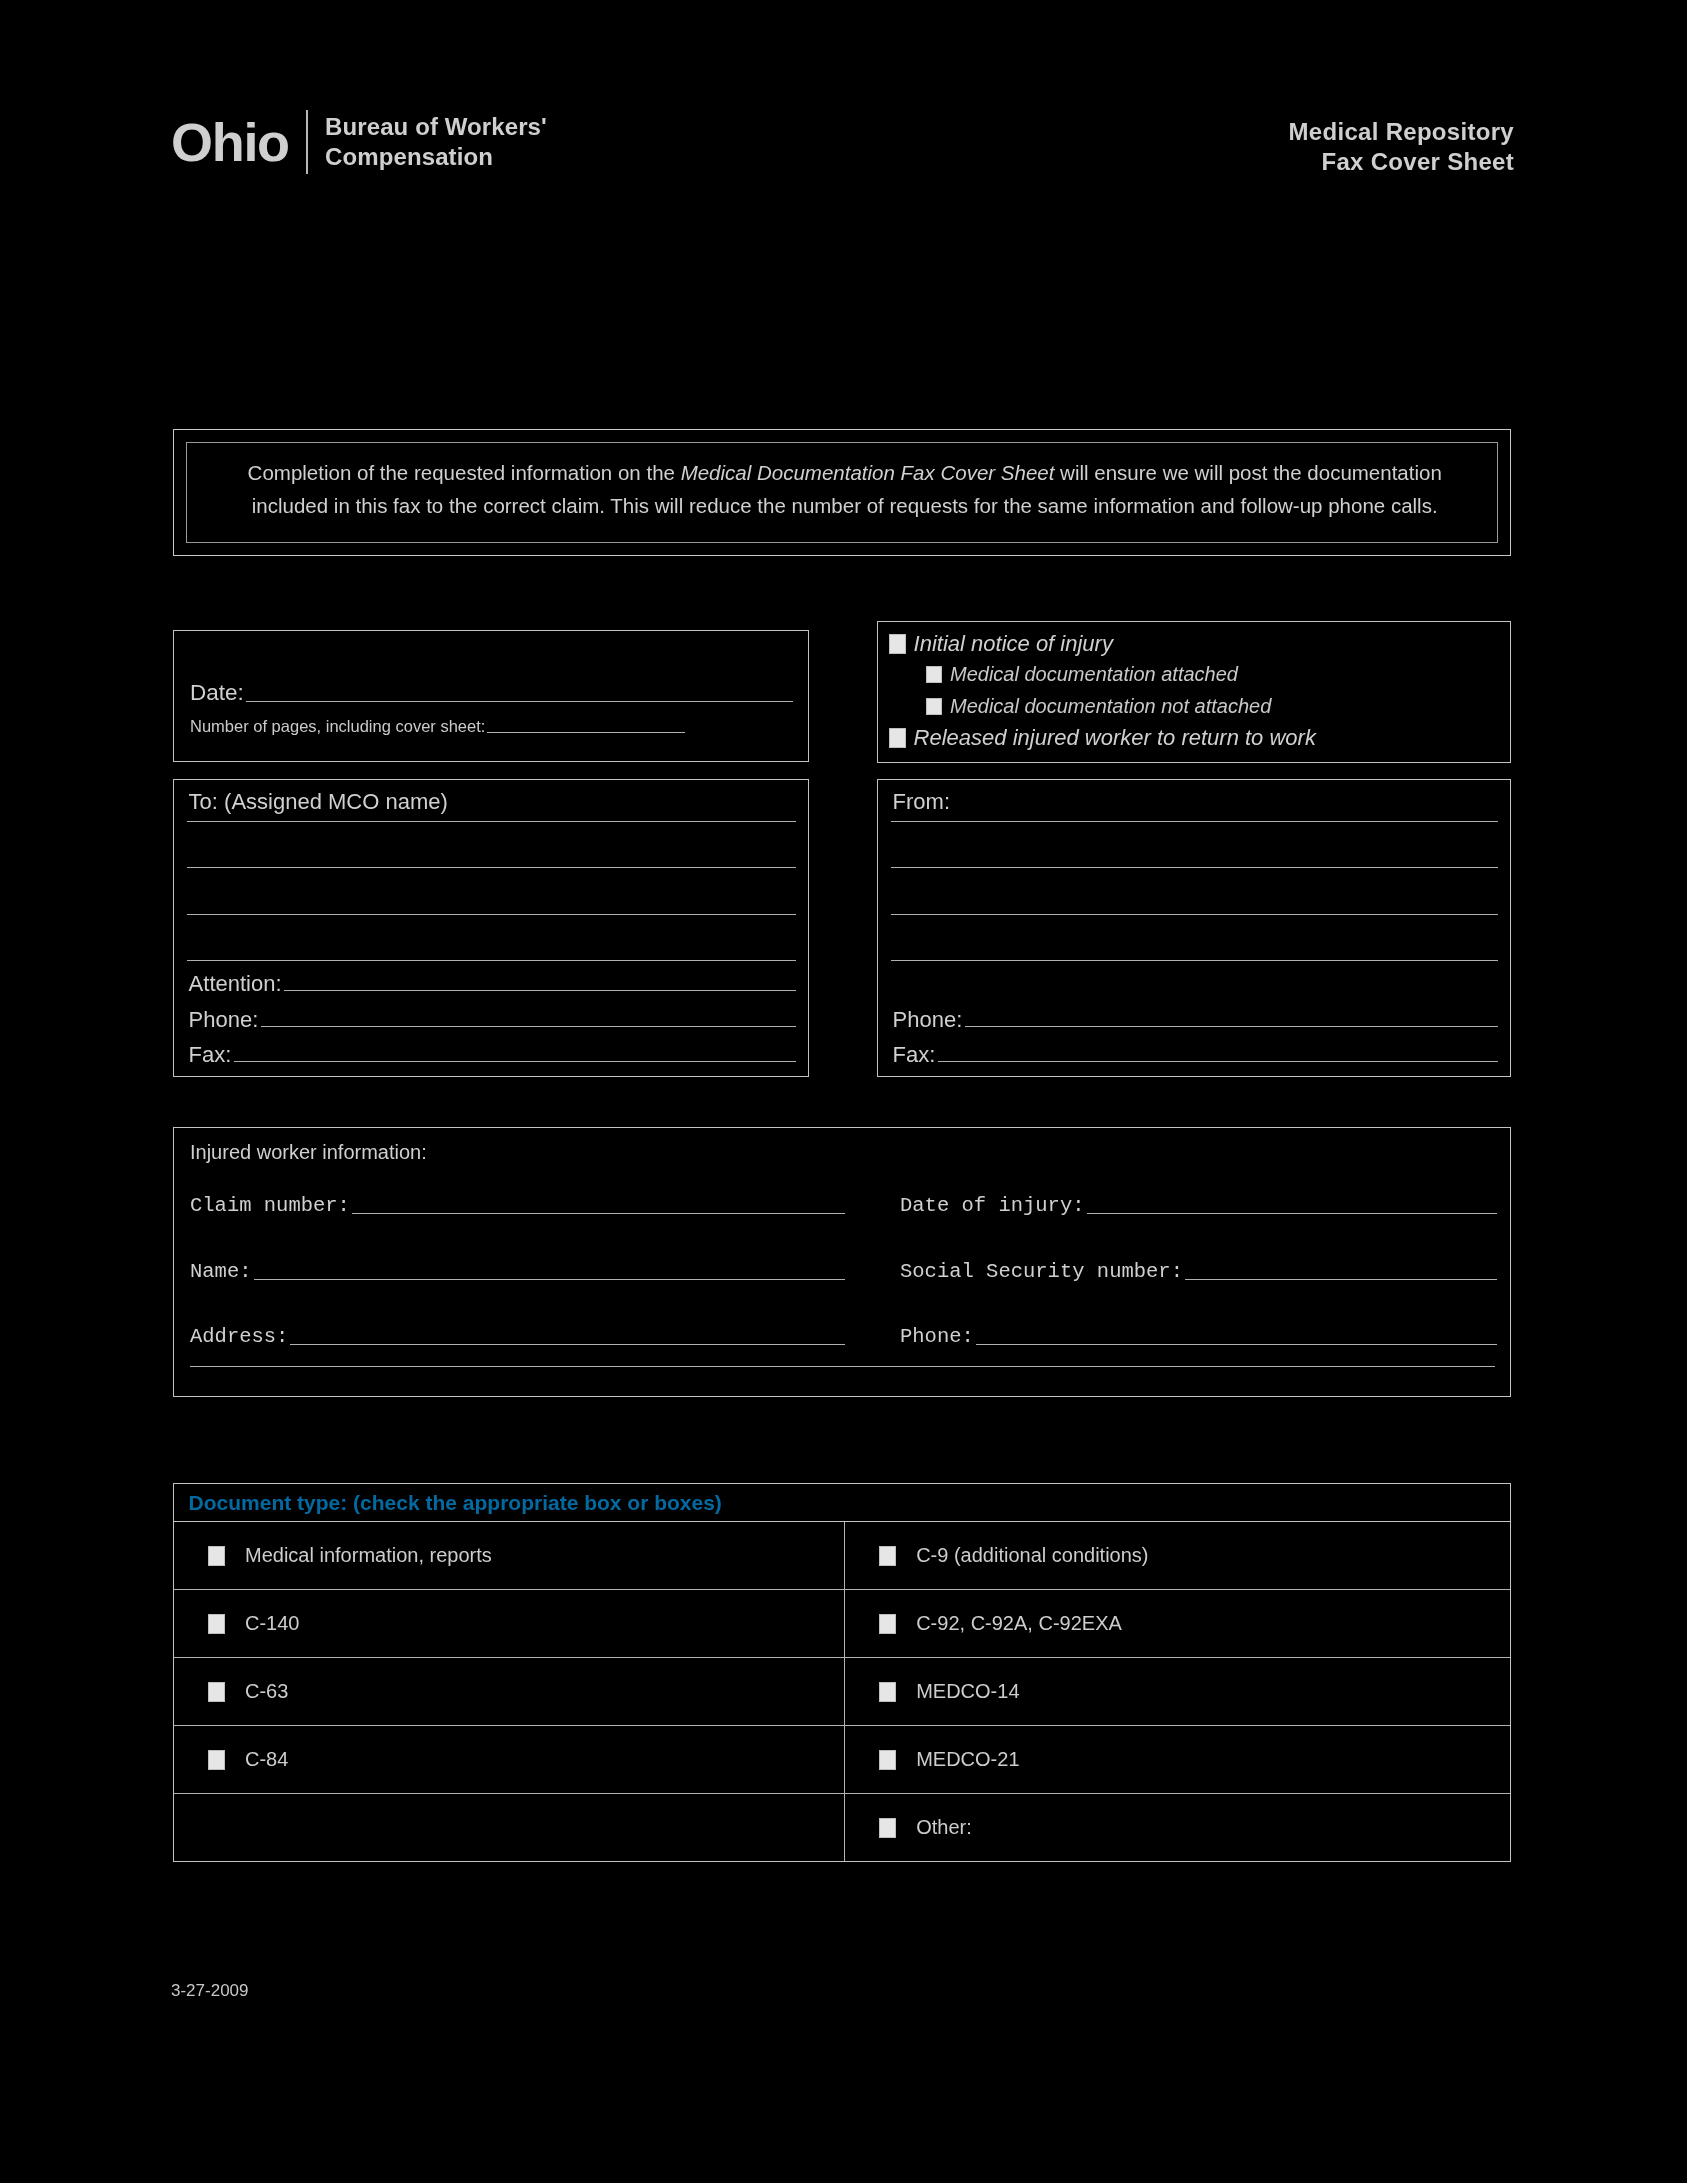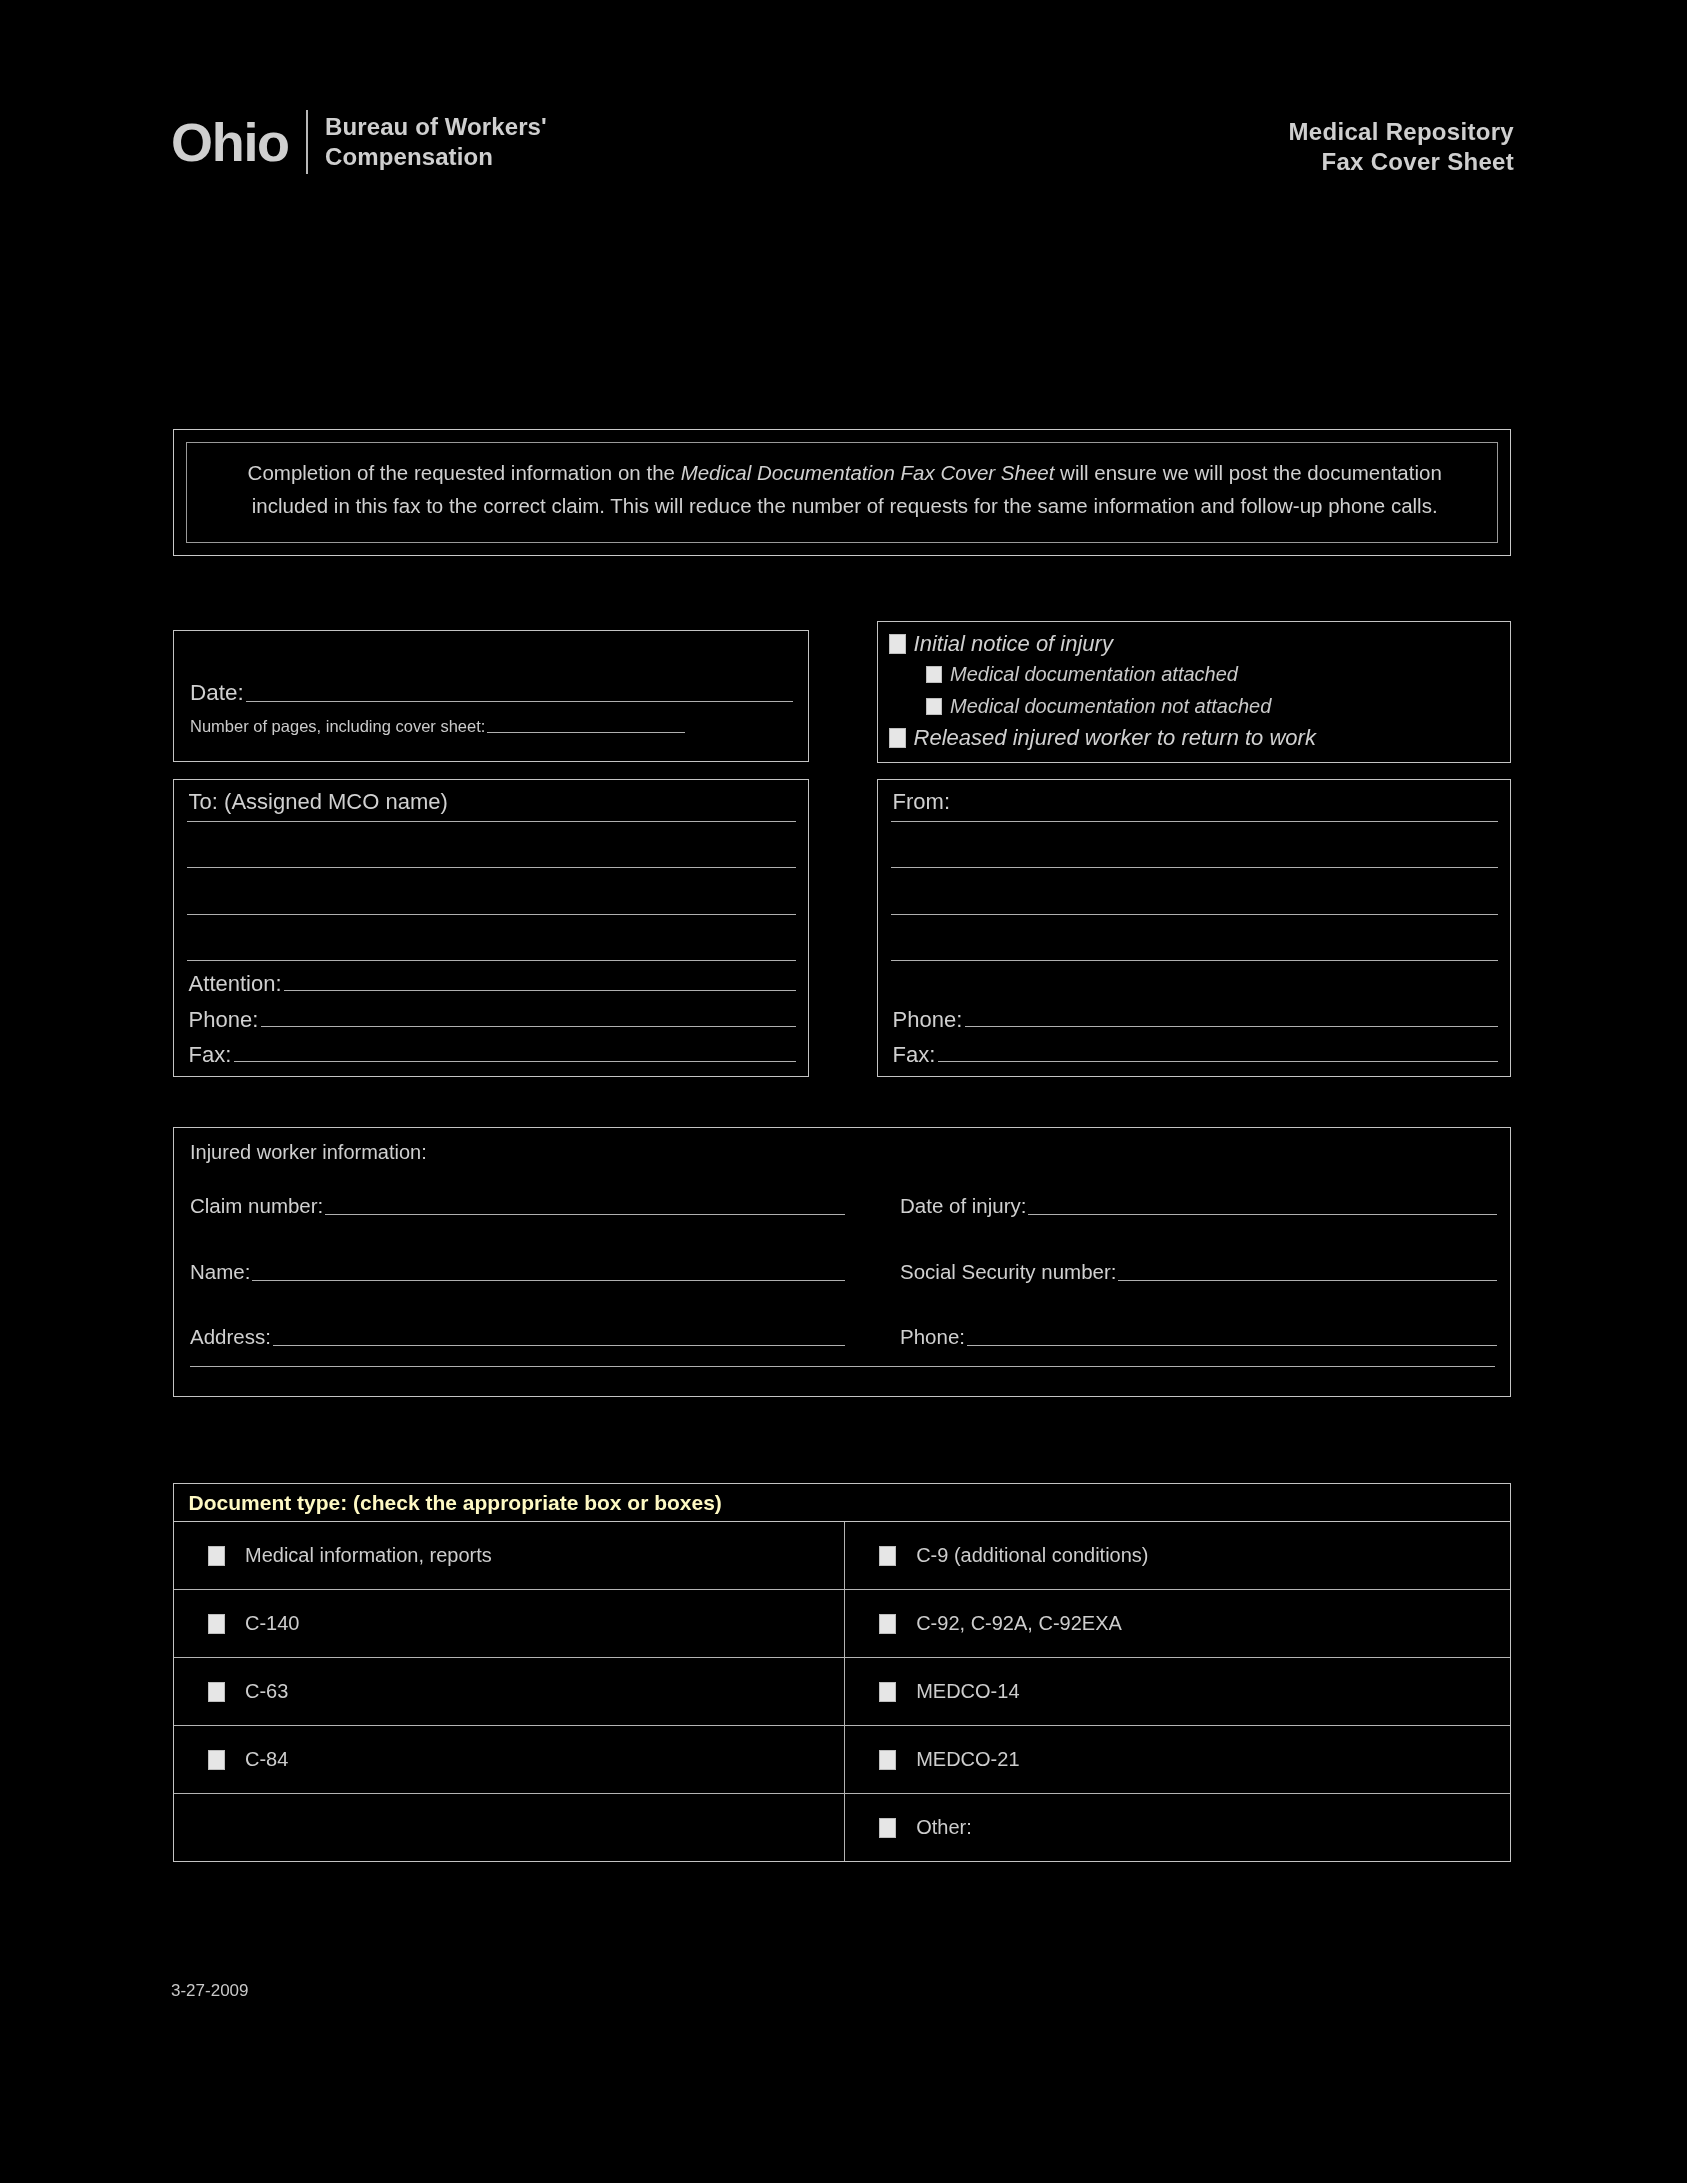--- a/index.html
+++ b/index.html
@@ -209,20 +209,21 @@
     position: absolute;
     left: 16px;
     top: 13.2px;
     font-size: 20px;
     color: #cfcfcf;
   }
   .iw-field {
     position: absolute;
     display: flex;
     align-items: flex-end;
+    font-family: Liberation Mono, monospace;
   }
   .iw-field .lbl { font-size: 20.5px; color: #d0d0d0; white-space: nowrap; }
   .iw-rule {
     flex: 1 1 auto;
     border-bottom: 1.3px solid #b0b0b0;
     height: 0.7px;
     margin-left: 2px;
     margin-bottom: 3.3px;
   }
   .iw-bottom-line {
@@ -240,21 +241,21 @@
     top: 1483px;
     width: 1338px;
     border: 1.3px solid #c4c4c4;
     box-sizing: border-box;
   }
   .doctype-head {
     border-bottom: 1.3px solid #c4c4c4;
     padding: 6.6px 0 6.6px 14.6px;
     font-size: 21px;
     font-weight: bold;
-    color: #fef9c3;
+    color: #0369a1;
   }
   .dt-table {
     width: 100%;
     border-collapse: collapse;
     table-layout: fixed;
   }
   .dt-table td {
     border-top: 1.3px solid #b4b4b4;
     height: 67px;
     vertical-align: middle;

